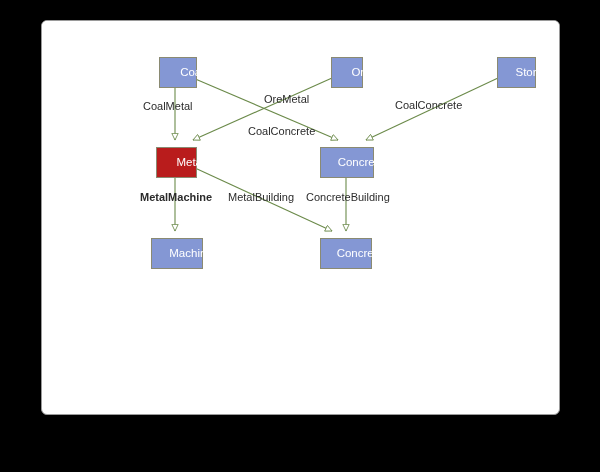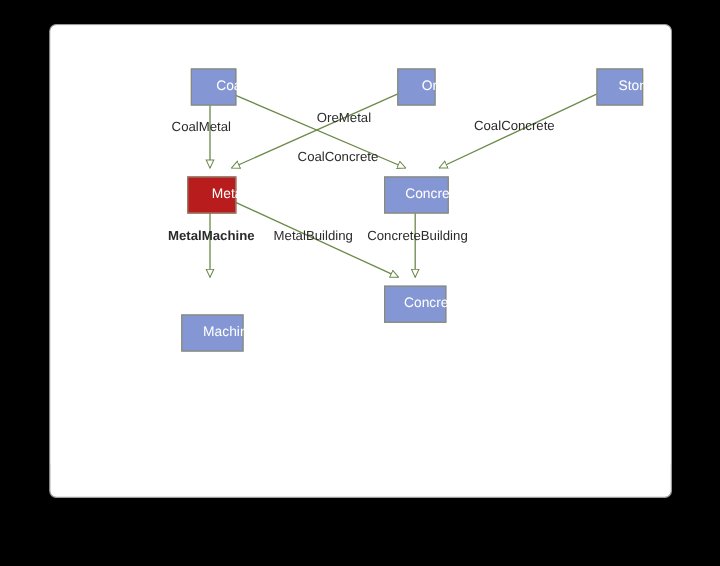--- a/index.html
+++ b/index.html
@@ -145,21 +145,21 @@
 
           <line x1="304" y1="147" x2="304" y2="210" marker-end="url(#arrow-open)"></line>
         </g>
       </svg>
 
       <div class="node" style="left: 117px; top: 36px; width: 38px; background: rgb(132, 151, 212); border-color: rgb(138, 138, 114); color: rgb(255, 255, 255);">Coal</div>
       <div class="node" style="left: 289px; top: 36px; width: 32px; background: rgb(132, 151, 212); border-color: rgb(138, 138, 114); color: rgb(255, 255, 255);">Ore</div>
       <div class="node" style="left: 455px; top: 36px; width: 39px; background: rgb(132, 151, 212); border-color: rgb(138, 138, 114); color: rgb(255, 255, 255);">Stone</div>
       <div class="node" style="left: 114px; top: 126px; width: 41px; background: #b91c1c; border-color: rgb(138, 138, 114); color: rgb(255, 255, 255);">Metal</div>
       <div class="node" style="left: 278px; top: 126px; width: 54px; background: rgb(132, 151, 212); border-color: rgb(138, 138, 114); color: rgb(255, 255, 255);">Concrete</div>
-      <div class="node" style="left: 109px; top: 217px; width: 52px; background: rgb(132, 151, 212); border-color: rgb(138, 138, 114); color: rgb(255, 255, 255); margin-top: 24px;">Machine</div>
+      <div class="node" style="left: 109px; top: 217px; width: 52px; background: rgb(132, 151, 212); border-color: rgb(138, 138, 114); color: rgb(255, 255, 255);">Machine</div>
       <div class="node" style="left: 278px; top: 217px; width: 52px; background: rgb(132, 151, 212); border-color: rgb(138, 138, 114); color: rgb(255, 255, 255);">Concrete</div>
 
       <div class="edge-label" style="left: 101px; top: 79px; color: rgb(43, 43, 43);">CoalMetal</div>
       <div class="edge-label" style="left: 206px; top: 104px; color: rgb(43, 43, 43);">CoalConcrete</div>
       <div class="edge-label" style="left: 222px; top: 72px; color: rgb(43, 43, 43);">OreMetal</div>
       <div class="edge-label" style="left: 353px; top: 78px; color: rgb(43, 43, 43);">CoalConcrete</div>
       <div class="edge-label" style="left: 98px; top: 170px; color: rgb(43, 43, 43); font-weight: bold;">MetalMachine</div>
       <div class="edge-label" style="left: 186px; top: 170px; color: rgb(43, 43, 43); text-align: right;">MetalBuilding</div>
       <div class="edge-label" style="left: 264px; top: 170px; color: rgb(43, 43, 43);">ConcreteBuilding</div>
 

